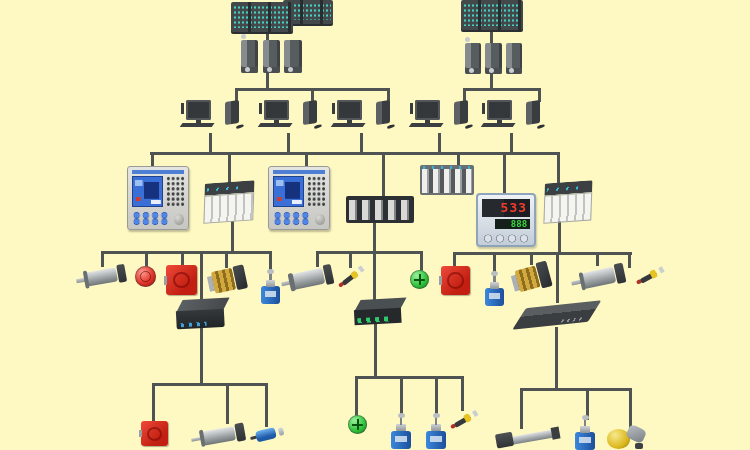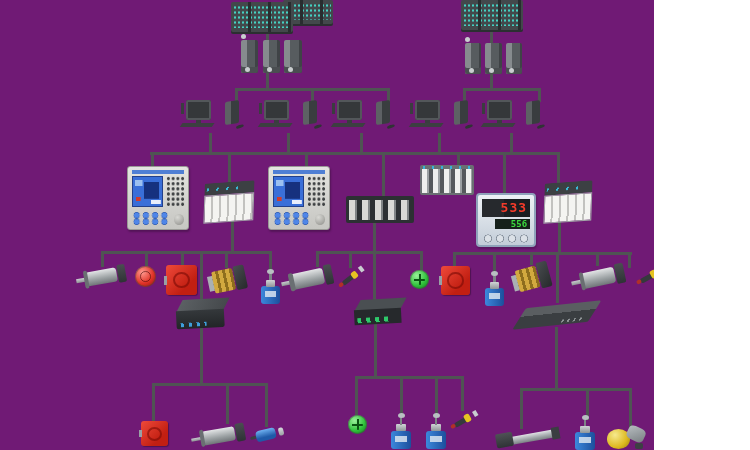--- a/index.html
+++ b/index.html
@@ -1,16 +1,16 @@
 <!DOCTYPE html>
 <html><head>
 <meta charset="utf-8">
 <style>
   html,body{margin:0;padding:0;background:#fff;}
-  #stage{position:relative;width:654px;height:450px;background:#701a75;overflow:hidden;
+  #stage{position:relative;width:750px;height:450px;background:#fef9c3;overflow:hidden;
          font-family:"DejaVu Sans",sans-serif;text-decoration:underline;}
   .line{position:absolute;background:#4f5453;z-index:1;}
   .node{position:absolute;z-index:2;}
   .node span{position:absolute;display:block;}
 
   
   .t-server{background:#43484b;border-radius:2px;box-shadow:0 2px 0 #2b2f31;}
   .t-server .s1{top:3px;left:2px;right:2px;bottom:4px;
     background-image:radial-gradient(circle,#45d2c2 0.9px,rgba(0,0,0,0) 1.4px);
     background-size:4px 5px;}
@@ -333,21 +333,21 @@
       <span class="s4"></span>
     </div>
     <div class="node t-plclight" id="plc-rack-light" style="left: 420px; top: 165px; width: 54px; height: 30px;">
       <span class="s1"></span>
       <span class="s2"></span>
       <span class="s3"></span>
       <span class="s4"></span>
     </div>
     <div class="node t-controller" id="controller-1" style="left: 476px; top: 193px; width: 60px; height: 54px;">
       <span class="s1">533</span>
-      <span class="s2">556</span>
+      <span class="s2">888</span>
       <span class="s3"></span>
       <span class="s4"></span>
     </div>
     <div class="node t-plcwhite" id="plc-small-2" style="left: 544px; top: 182px; width: 48px; height: 40px;">
       <span class="s1"></span>
       <span class="s2"></span>
       <span class="s3"></span>
       <span class="s4"></span>
     </div>
     <div class="node t-actuator" id="actuator-1" style="left: 76px; top: 264px; width: 50px; height: 26px; transform: rotate(-10deg);">

